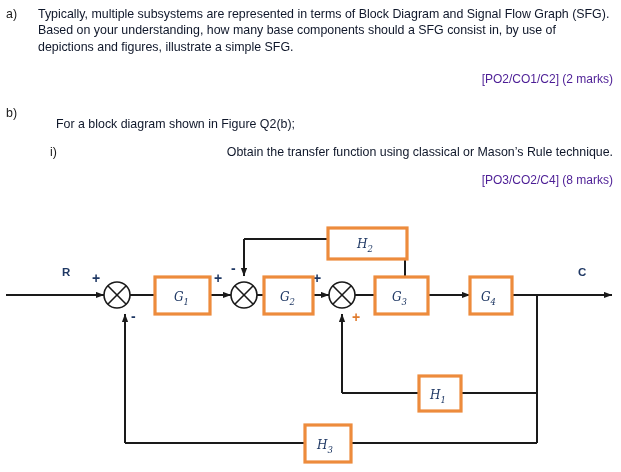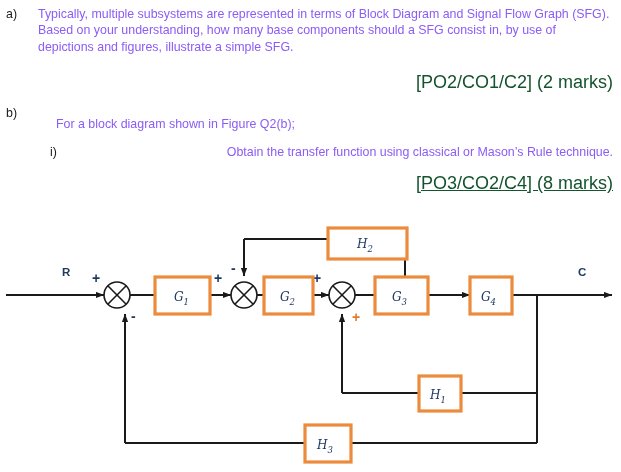--- a/index.html
+++ b/index.html
@@ -1,45 +1,45 @@
 <!DOCTYPE html>
 <html><head>
 <meta charset="utf-8">
 <style>
   html,body{margin:0;padding:0;}
   body{
     width:621px;height:472px;background:#ffffff;
     font-family:"Liberation Sans", sans-serif;
     color:#000;overflow:hidden;position:relative;
   }
-  .qtext{position:absolute;font-size:12.4px;line-height:16.4px;color:#8b5cf6;}
+  .qtext{position:absolute;font-size:12.4px;line-height:16.4px;color:#0f172a;}
   .marker{position:absolute;font-size:12.4px;line-height:16.4px;color:#1a1a1a;}
   .para{white-space:normal;}
-  .marks{position:absolute;font-size:18px;color:#14532d;text-align:right;}
+  .marks{position:absolute;font-size:12px;color:#4c1d95;text-align:right;}
   #diagram{position:absolute;left:0;top:210px;width:621px;height:262px;}
   .blk-label{font-family:"DejaVu Serif", serif;font-style:italic;font-size:12px;fill:#1f3864;}
   .sub{font-size:8.5px;}
   .io-label{font-family:"Liberation Sans", sans-serif;font-weight:bold;font-size:11.5px;fill:#1f3864;}
   .sign{font-family:"Liberation Sans", sans-serif;font-weight:bold;font-size:14px;}
   .sign-blue{fill:#1f3864;}
   .sign-orange{fill:#e07b2e;}
 </style>
 </head>
 <body>
 
 <div class="marker" style="left:6px;top:6px;">a)</div>
 <div class="qtext para" style="left:38px;top:6px;width:575px;">Typically, multiple subsystems are represented in terms of Block Diagram and Signal Flow Graph (SFG). Based on your understanding, how many base components should a SFG consist in, by use of depictions and figures, illustrate a simple SFG.</div>
 <div class="marks" style="left:313px;top:72px;width:300px;">[PO2/CO1/C2] (2 marks)</div>
 
 <div class="marker" style="left:6px;top:105px;">b)</div>
 <div class="qtext para" style="left:38px;top:116px;width:575px;margin-left:18px;">For a block diagram shown in Figure Q2(b);</div>
 
 <div class="marker" style="left:50px;top:144px;">i)</div>
 <div class="qtext para" style="left:86px;top:144px;width:527px;text-align:right;">Obtain the transfer function using classical or Mason’s Rule technique.</div>
-<div class="marks" style="left:313px;top:173px;width:300px;text-decoration:underline;">[PO3/CO2/C4] (8 marks)</div>
+<div class="marks" style="left:313px;top:173px;width:300px;">[PO3/CO2/C4] (8 marks)</div>
 
 <div id="diagram">
 <svg width="621" height="262" viewBox="0 0 621 262" xmlns="http://www.w3.org/2000/svg">
   <defs>
     <marker id="arr" markerWidth="9" markerHeight="9" refX="8.2" refY="3.2" orient="auto" markerUnits="userSpaceOnUse">
       <path d="M0,0 L8.4,3.2 L0,6.4 z" fill="#1a1a1a"></path>
     </marker>
   </defs>
 
   <g stroke="#1a1a1a" stroke-width="2" fill="none" stroke-linecap="butt">

